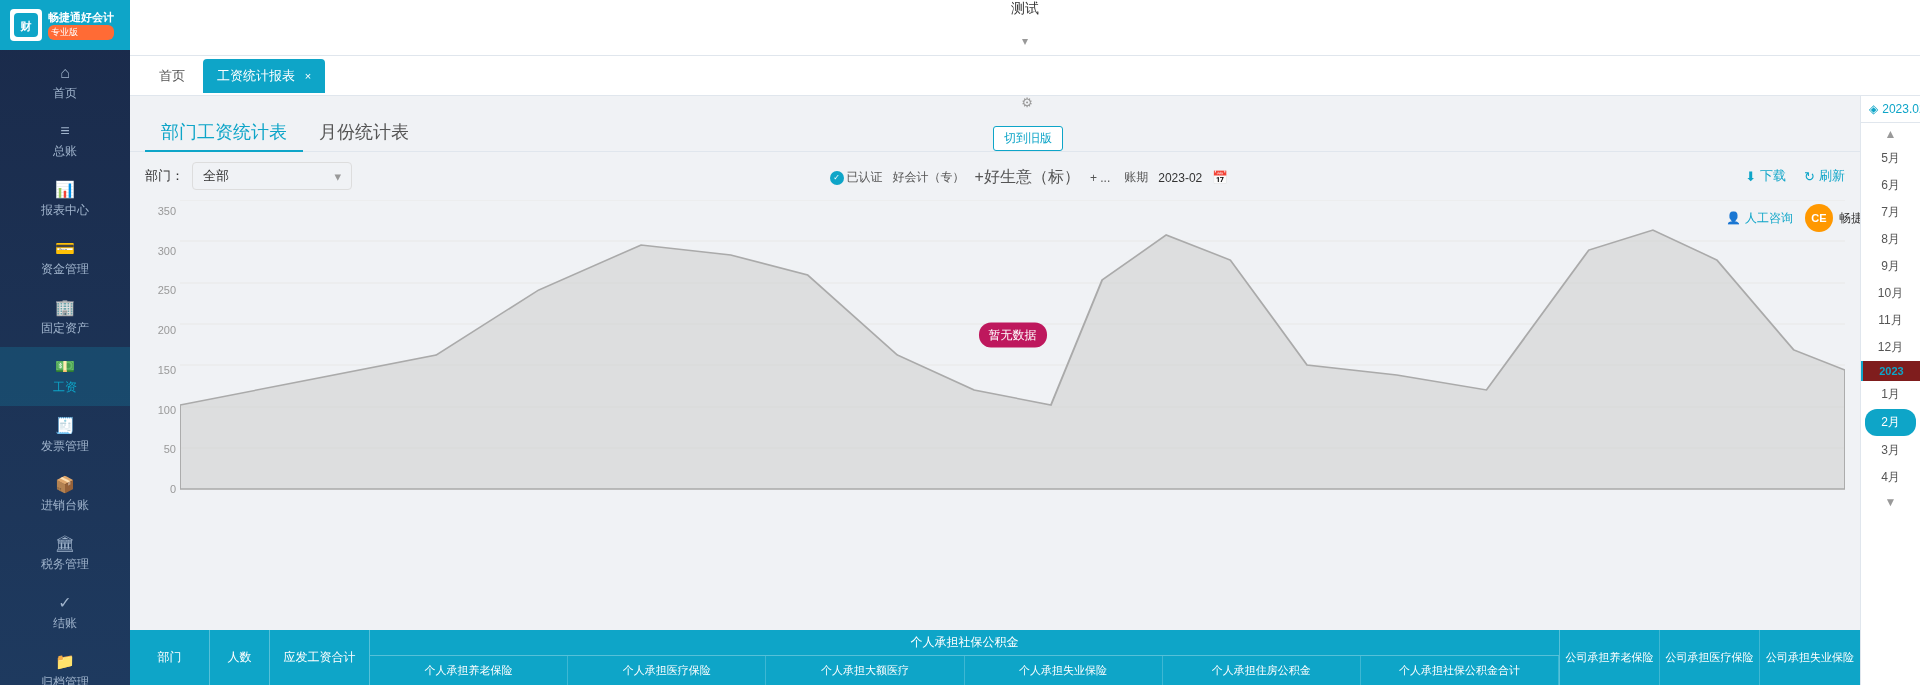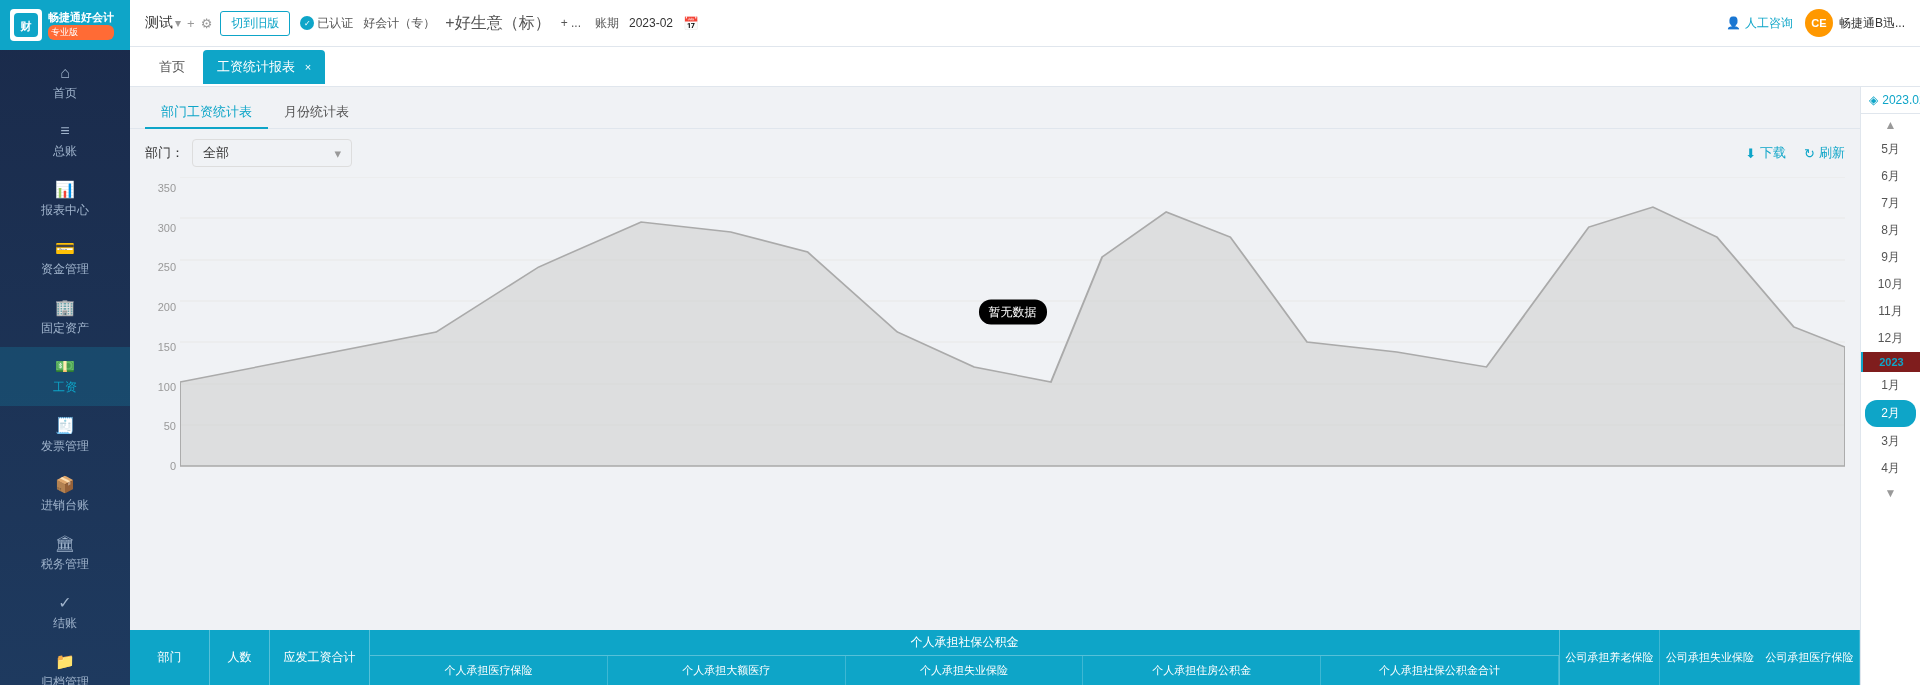--- a/index.html
+++ b/index.html
@@ -39,27 +39,28 @@
     }
     .nav-item.active { background: rgba(14,165,200,0.2); color: #0ea5c8; }
     .nav-item.active .nav-icon { color: #0ea5c8; }
     .nav-icon { font-size: 16px; }
 
     
     .main { flex: 1; display: flex; flex-direction: column; height: 685px; overflow: hidden; }
 
     
     .topbar {
-      height: 47px;
+      height: 56px;
       background: white;
       border-bottom: 1px solid #e0e6ed;
       display: flex;
       align-items: center;
       padding: 0 15px;
-      gap: 2px;
+      gap: 16px;
+      flex-direction: column;
     }
     .topbar-title { font-size: 14px; color: #333; }
     .topbar-arrow { color: #999; font-size: 12px; }
     .topbar-actions { display: flex; align-items: center; gap: 8px; margin-left: 6px; }
     .topbar-btn-outline {
       border: 1px solid #0ea5c8; color: #0ea5c8; background: white;
       padding: 3px 10px; border-radius: 3px; cursor: pointer; font-size: 12px;
     }
     .topbar-status { display: flex; align-items: center; gap: 6px; margin-left: 8px; }
     .status-badge { display: flex; align-items: center; gap: 3px; font-size: 12px; color: #555; }
@@ -95,25 +96,26 @@
 
     
     .sub-tabs {
       display: flex;
       padding: 10px 15px 0;
       border-bottom: 1px solid #e0e6ed;
       gap: 0;
     }
     .sub-tab {
       padding: 6px 16px;
-      font-size: 13px;
+      font-size: 18px;
       cursor: pointer;
       color: #555;
       border-bottom: 2px solid transparent;
       margin-bottom: -1px;
+      margin-top: 8px;
     }
     .sub-tab.active {
       color: #0ea5c8;
       border-bottom: 2px solid #0ea5c8;
     }
 
     
     .toolbar {
       display: flex;
       align-items: center;
@@ -137,21 +139,21 @@
 
     
     .chart-container {
       flex: 1;
       padding: 0 15px 10px;
       position: relative;
       overflow: hidden;
     }
     .tooltip-box {
       position: absolute;
-      background: #000000;
+      background: #be185d;
       color: white;
       padding: 4px 10px;
       border-radius: 12px;
       font-size: 12px;
       top: 45%;
       left: 50%;
       transform: translate(-50%, -50%);
       white-space: nowrap;
       pointer-events: none;
     }
@@ -399,32 +401,33 @@
           </div>
           <div style="width:100px;display:flex;align-items:center;justify-content:center;color:white;font-size:12px;border-right:1px solid rgba(255,255,255,0.3);text-align:center;padding:2px;">
             <span>应发工资合计</span>
           </div>
 
           <div style="flex:1;display:flex;flex-direction:column;border-right:1px solid rgba(255,255,255,0.3);">
             <div style="text-align:center;color:white;font-size:12px;padding:4px;border-bottom:1px solid rgba(255,255,255,0.3);">
               <span>个人承担社保公积金</span>
             </div>
             <div style="display:flex;flex:1;">
+              <div style="flex:1;display:flex;align-items:center;justify-content:center;color:white;font-size:11px;border-right:1px solid rgba(255,255,255,0.2);text-align:center;padding:2px;">个人承担养老保险</div>
               <div style="flex:1;display:flex;align-items:center;justify-content:center;color:white;font-size:11px;border-right:1px solid rgba(255,255,255,0.2);text-align:center;padding:2px;">个人承担医疗保险</div>
               <div style="flex:1;display:flex;align-items:center;justify-content:center;color:white;font-size:11px;border-right:1px solid rgba(255,255,255,0.2);text-align:center;padding:2px;">个人承担大额医疗</div>
               <div style="flex:1;display:flex;align-items:center;justify-content:center;color:white;font-size:11px;border-right:1px solid rgba(255,255,255,0.2);text-align:center;padding:2px;">个人承担失业保险</div>
               <div style="flex:1;display:flex;align-items:center;justify-content:center;color:white;font-size:11px;border-right:1px solid rgba(255,255,255,0.2);text-align:center;padding:2px;">个人承担住房公积金</div>
               <div style="flex:1;display:flex;align-items:center;justify-content:center;color:white;font-size:11px;border-right:1px solid rgba(255,255,255,0.2);text-align:center;padding:2px;">个人承担社保公积金合计</div>
             </div>
           </div>
 
           <div style="display:flex;">
             <div style="width:100px;display:flex;align-items:center;justify-content:center;color:white;font-size:11px;border-right:1px solid rgba(255,255,255,0.2);text-align:center;padding:2px;">公司承担养老保险</div>
+            <div style="width:100px;display:flex;align-items:center;justify-content:center;color:white;font-size:11px;border-right:1px solid rgba(255,255,255,0.2);text-align:center;padding:2px;">公司承担医疗保险</div>
             <div style="width:100px;display:flex;align-items:center;justify-content:center;color:white;font-size:11px;text-align:center;padding:2px;">公司承担失业保险</div>
-            <div style="width:100px;display:flex;align-items:center;justify-content:center;color:white;font-size:11px;border-right:1px solid rgba(255,255,255,0.2);text-align:center;padding:2px;">公司承担医疗保险</div>
           </div>
         </div>
       </div>
     </div>
 
     <div class="date-panel">
       <div class="date-panel-header">
         <span style="color:#0ea5c8;">◈</span>
         <span>2023.02</span>
       </div>

